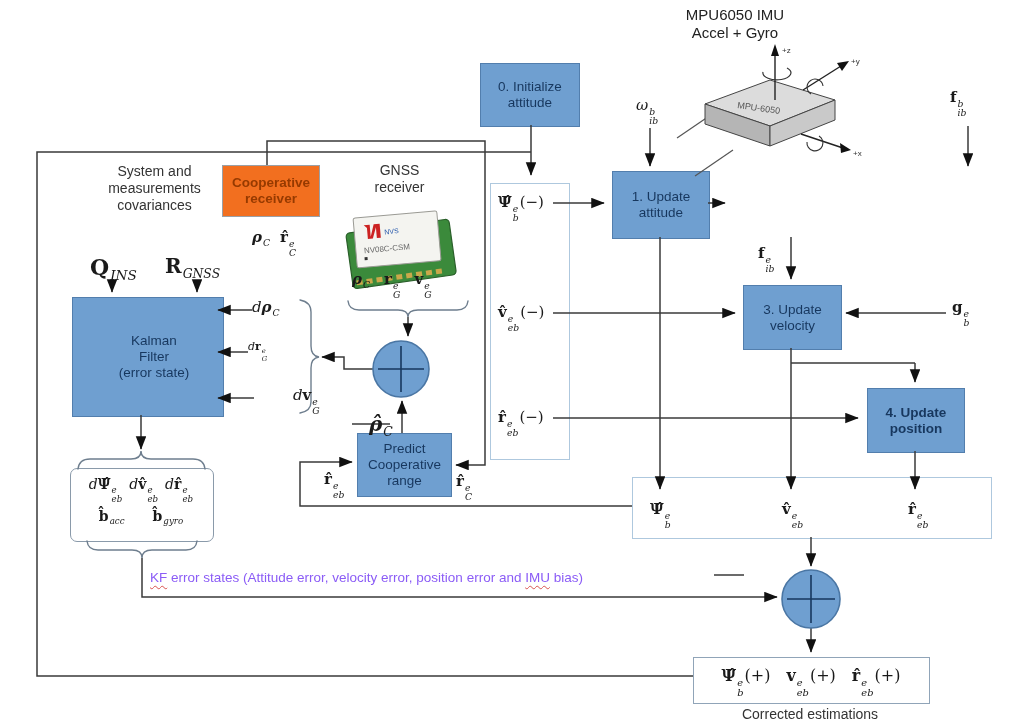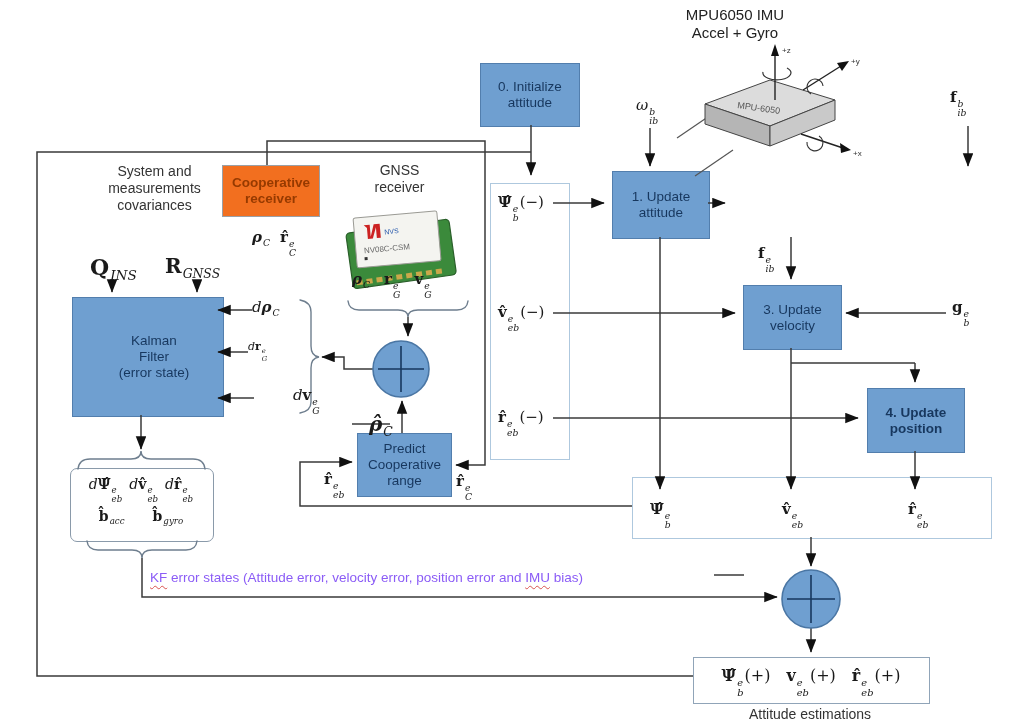--- a/index.html
+++ b/index.html
@@ -291,15 +291,15 @@
         </span><span class="mpost">(+)</span></span>
     <span class="math"><span class="mbase b">v</span><span class="mscripts">
           <span class="msup">e</span>
           <span class="msub">eb</span>
         </span><span class="mpost">(+)</span></span>
     <span class="math"><span class="mbase b">r̂</span><span class="mscripts">
           <span class="msup">e</span>
           <span class="msub">eb</span>
         </span><span class="mpost">(+)</span></span>
   </div>
-  <div class="plain" style="left:710px;top:706px;width:200px;color:#333;">Attitude estimations</div>
+  <div class="plain" style="left:710px;top:706px;width:200px;color:#333;">Corrected estimations</div>
 
 </div>
 
 </body></html>

